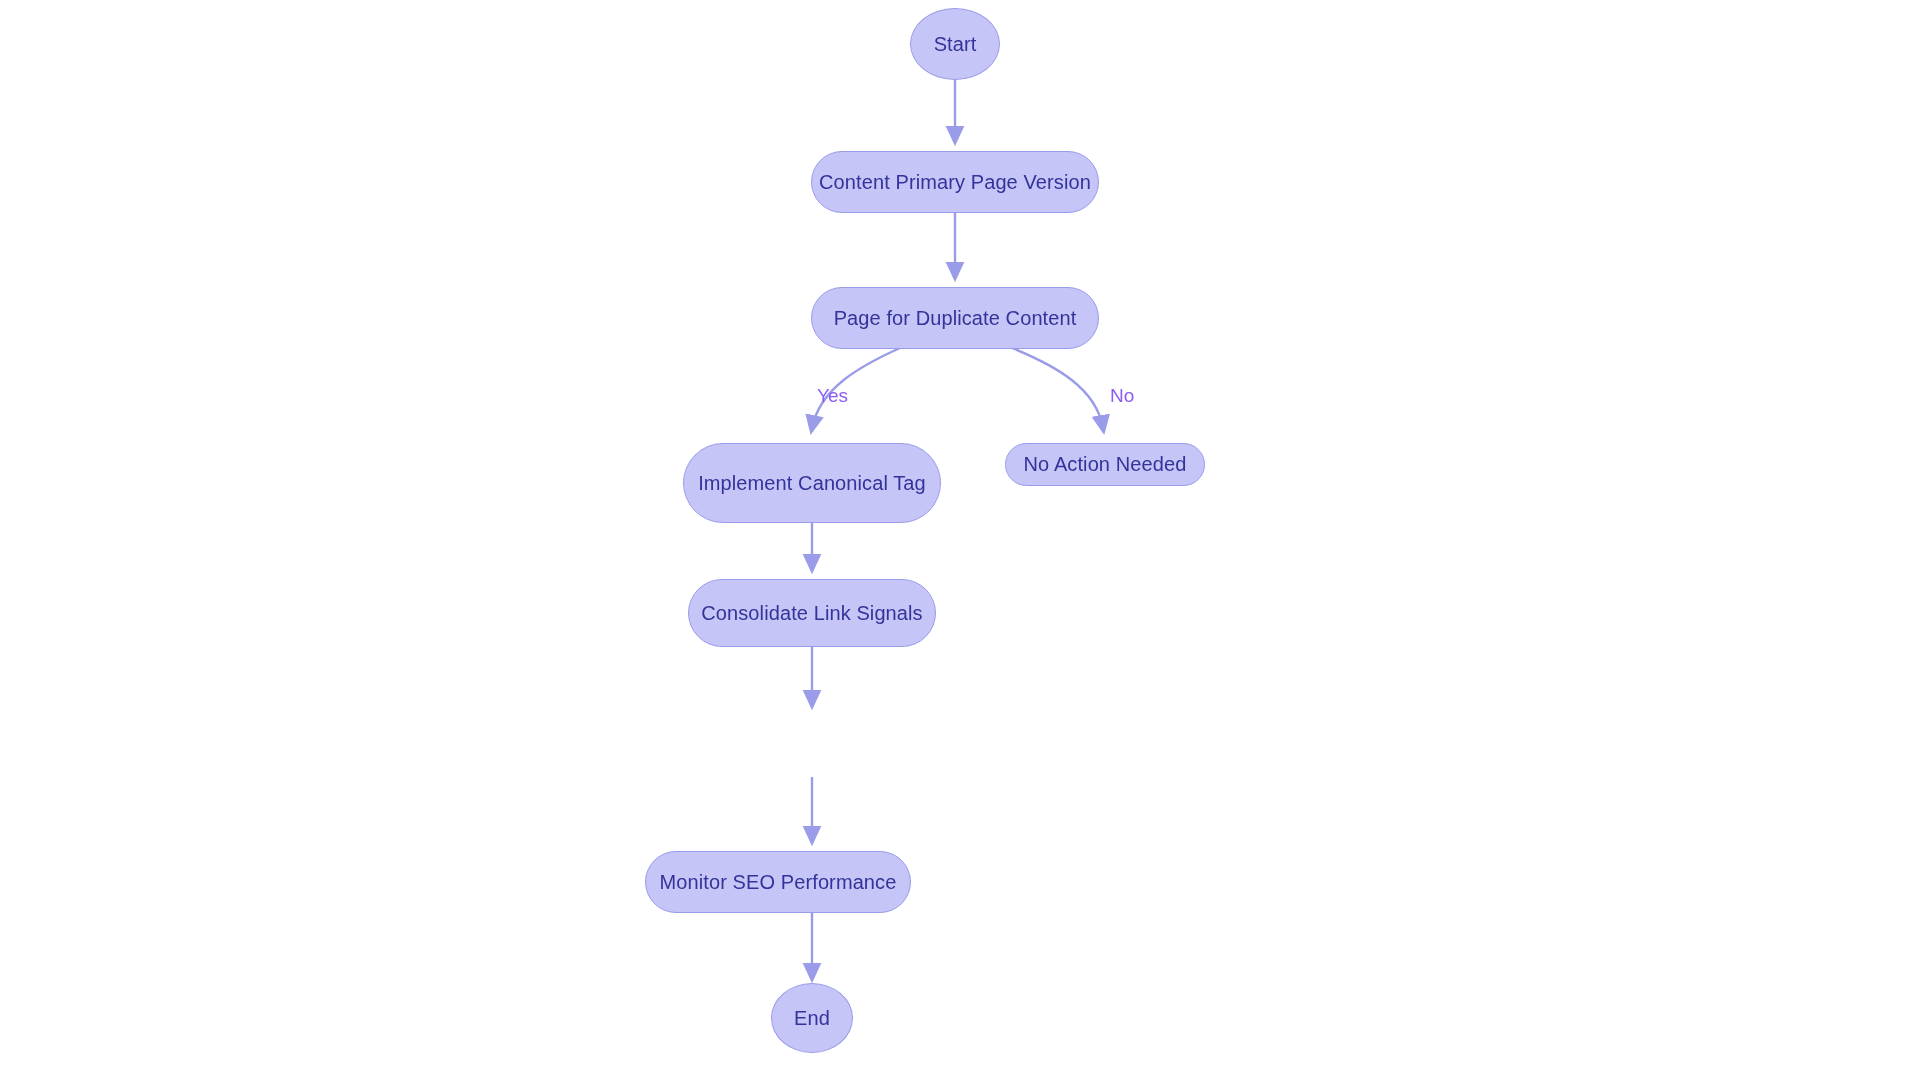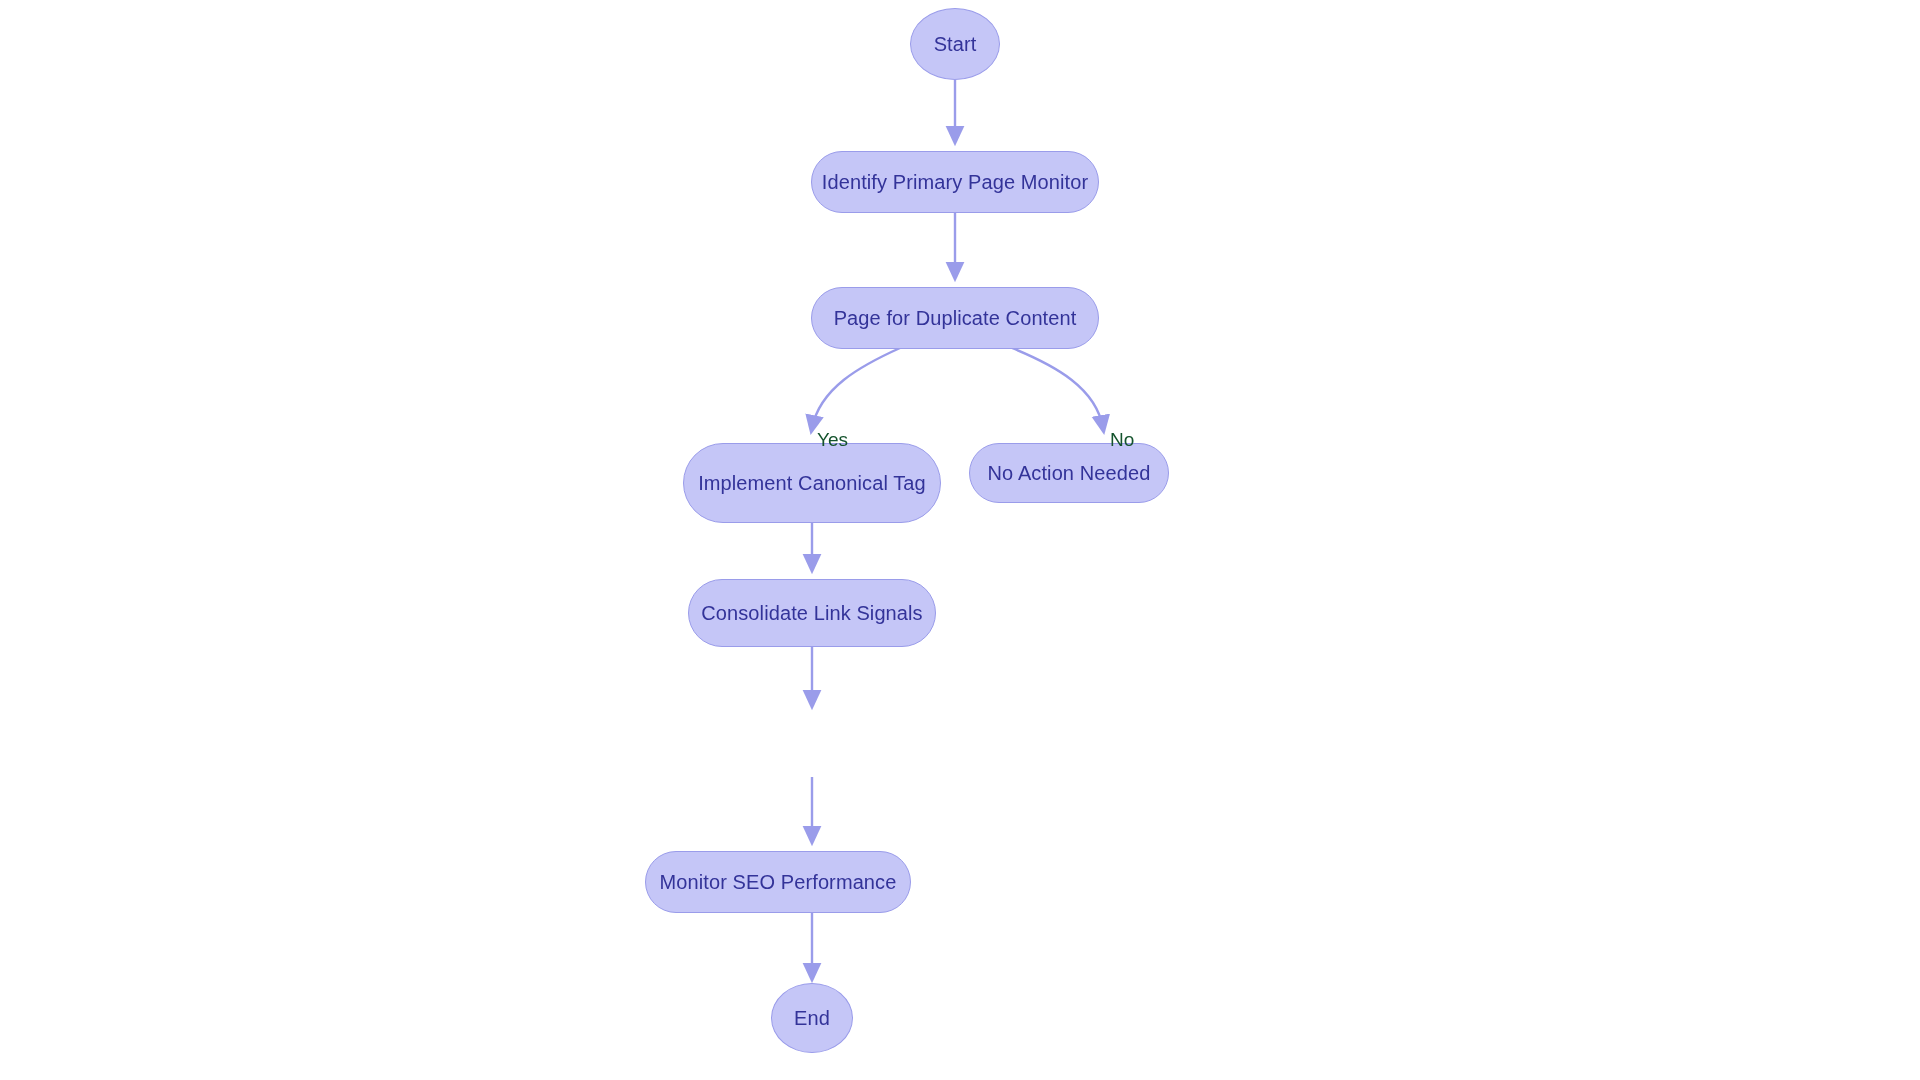--- a/index.html
+++ b/index.html
@@ -42,25 +42,24 @@
     white-space: nowrap;
   }
   .node.stadium {
     border-radius: 999px;
   }
   .node.terminal {
     border-radius: 50%;
   }
   .edge-label {
     position: absolute;
-    color: #14532d;
+    color: #8b5cf6;
     font-size: 19px;
     white-space: nowrap;
     background: transparent;
-    margin-top: 44px;
   }
 </style>
 </head>
 <body>
 
 <div id="flowchart-canvas">
 
   <svg id="edge-layer" viewBox="0 0 1920 1080" xmlns="http://www.w3.org/2000/svg">
     <defs>
       <marker id="arrowhead" markerWidth="9" markerHeight="9" refX="5.4" refY="4.5" orient="auto" markerUnits="strokeWidth">
@@ -83,32 +82,32 @@
     <path d="M 812,777 L 812,839" fill="none" stroke="#9a9cea" stroke-width="2.4" marker-end="url(#arrowhead)"></path>
 
     <path d="M 812,913 L 812,976" fill="none" stroke="#9a9cea" stroke-width="2.4" marker-end="url(#arrowhead)"></path>
   </svg>
 
   <div class="node terminal" style="left:910px; top:8px; width:90px; height:72px;">
     <span>Start</span>
   </div>
 
   <div class="node stadium" style="left:811px; top:151px; width:288px; height:62px;">
-    <span>Identify Primary Page Monitor</span>
+    <span>Content Primary Page Version</span>
   </div>
 
   <div class="node stadium" style="left:811px; top:287px; width:288px; height:62px;">
     <span>Page for Duplicate Content</span>
   </div>
 
   <div class="node stadium" style="left:683px; top:443px; width:258px; height:80px;">
     <span>Implement Canonical Tag</span>
   </div>
 
-  <div class="node stadium" style="left:969px; top:443px; width:200px; height:60px;">
+  <div class="node stadium" style="left:1005px; top:443px; width:200px; height:43px;">
     <span>No Action Needed</span>
   </div>
 
   <div class="node stadium" style="left:688px; top:579px; width:248px; height:68px;">
     <span>Consolidate Link Signals</span>
   </div>
 
 
   <div class="node stadium" style="left:645px; top:851px; width:266px; height:62px;">
     <span>Monitor SEO Performance</span>

